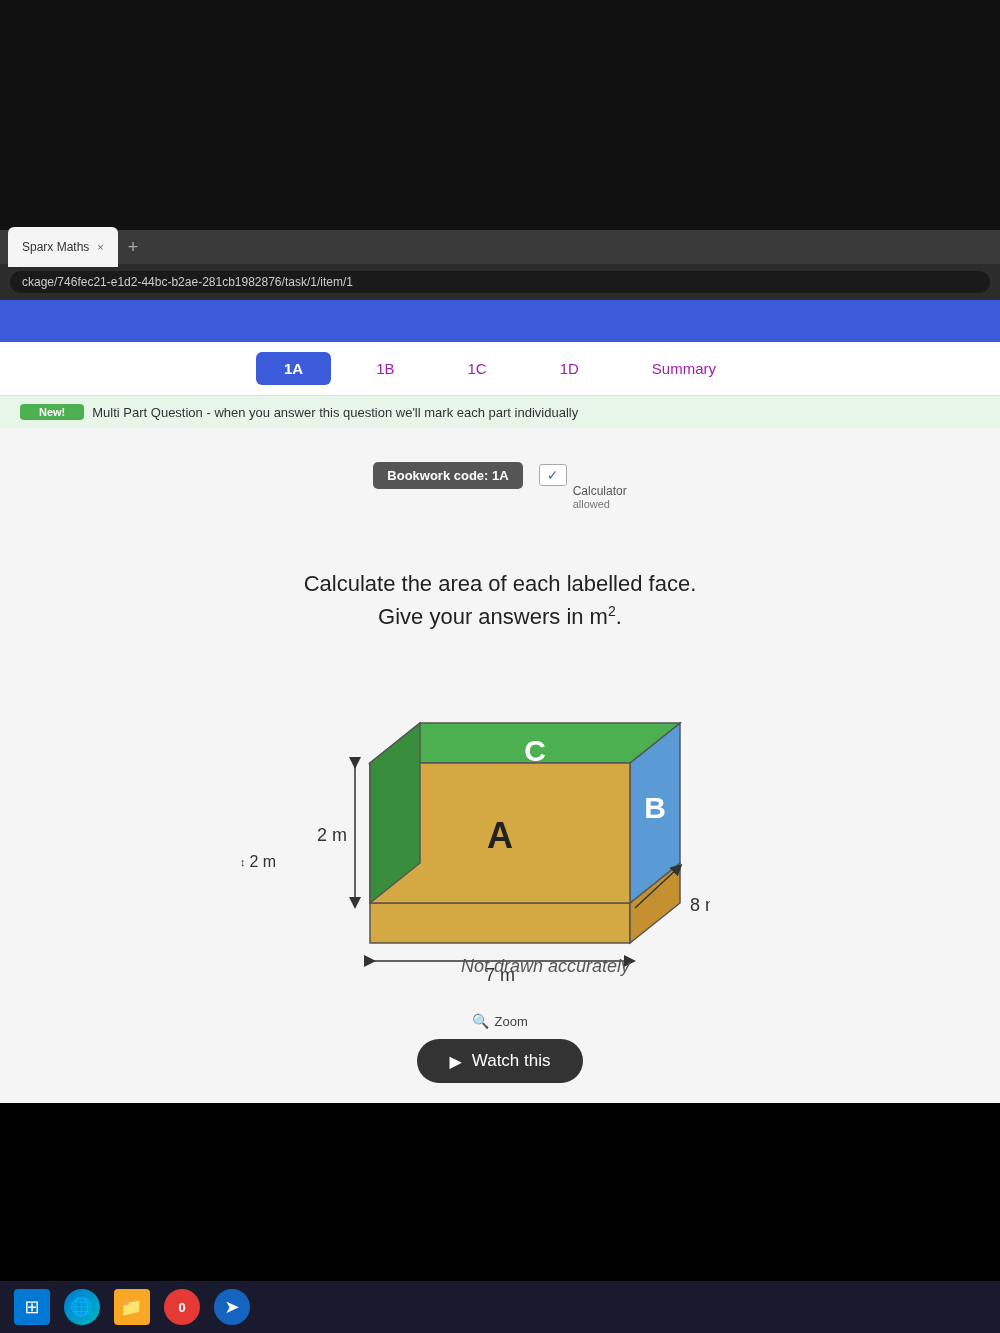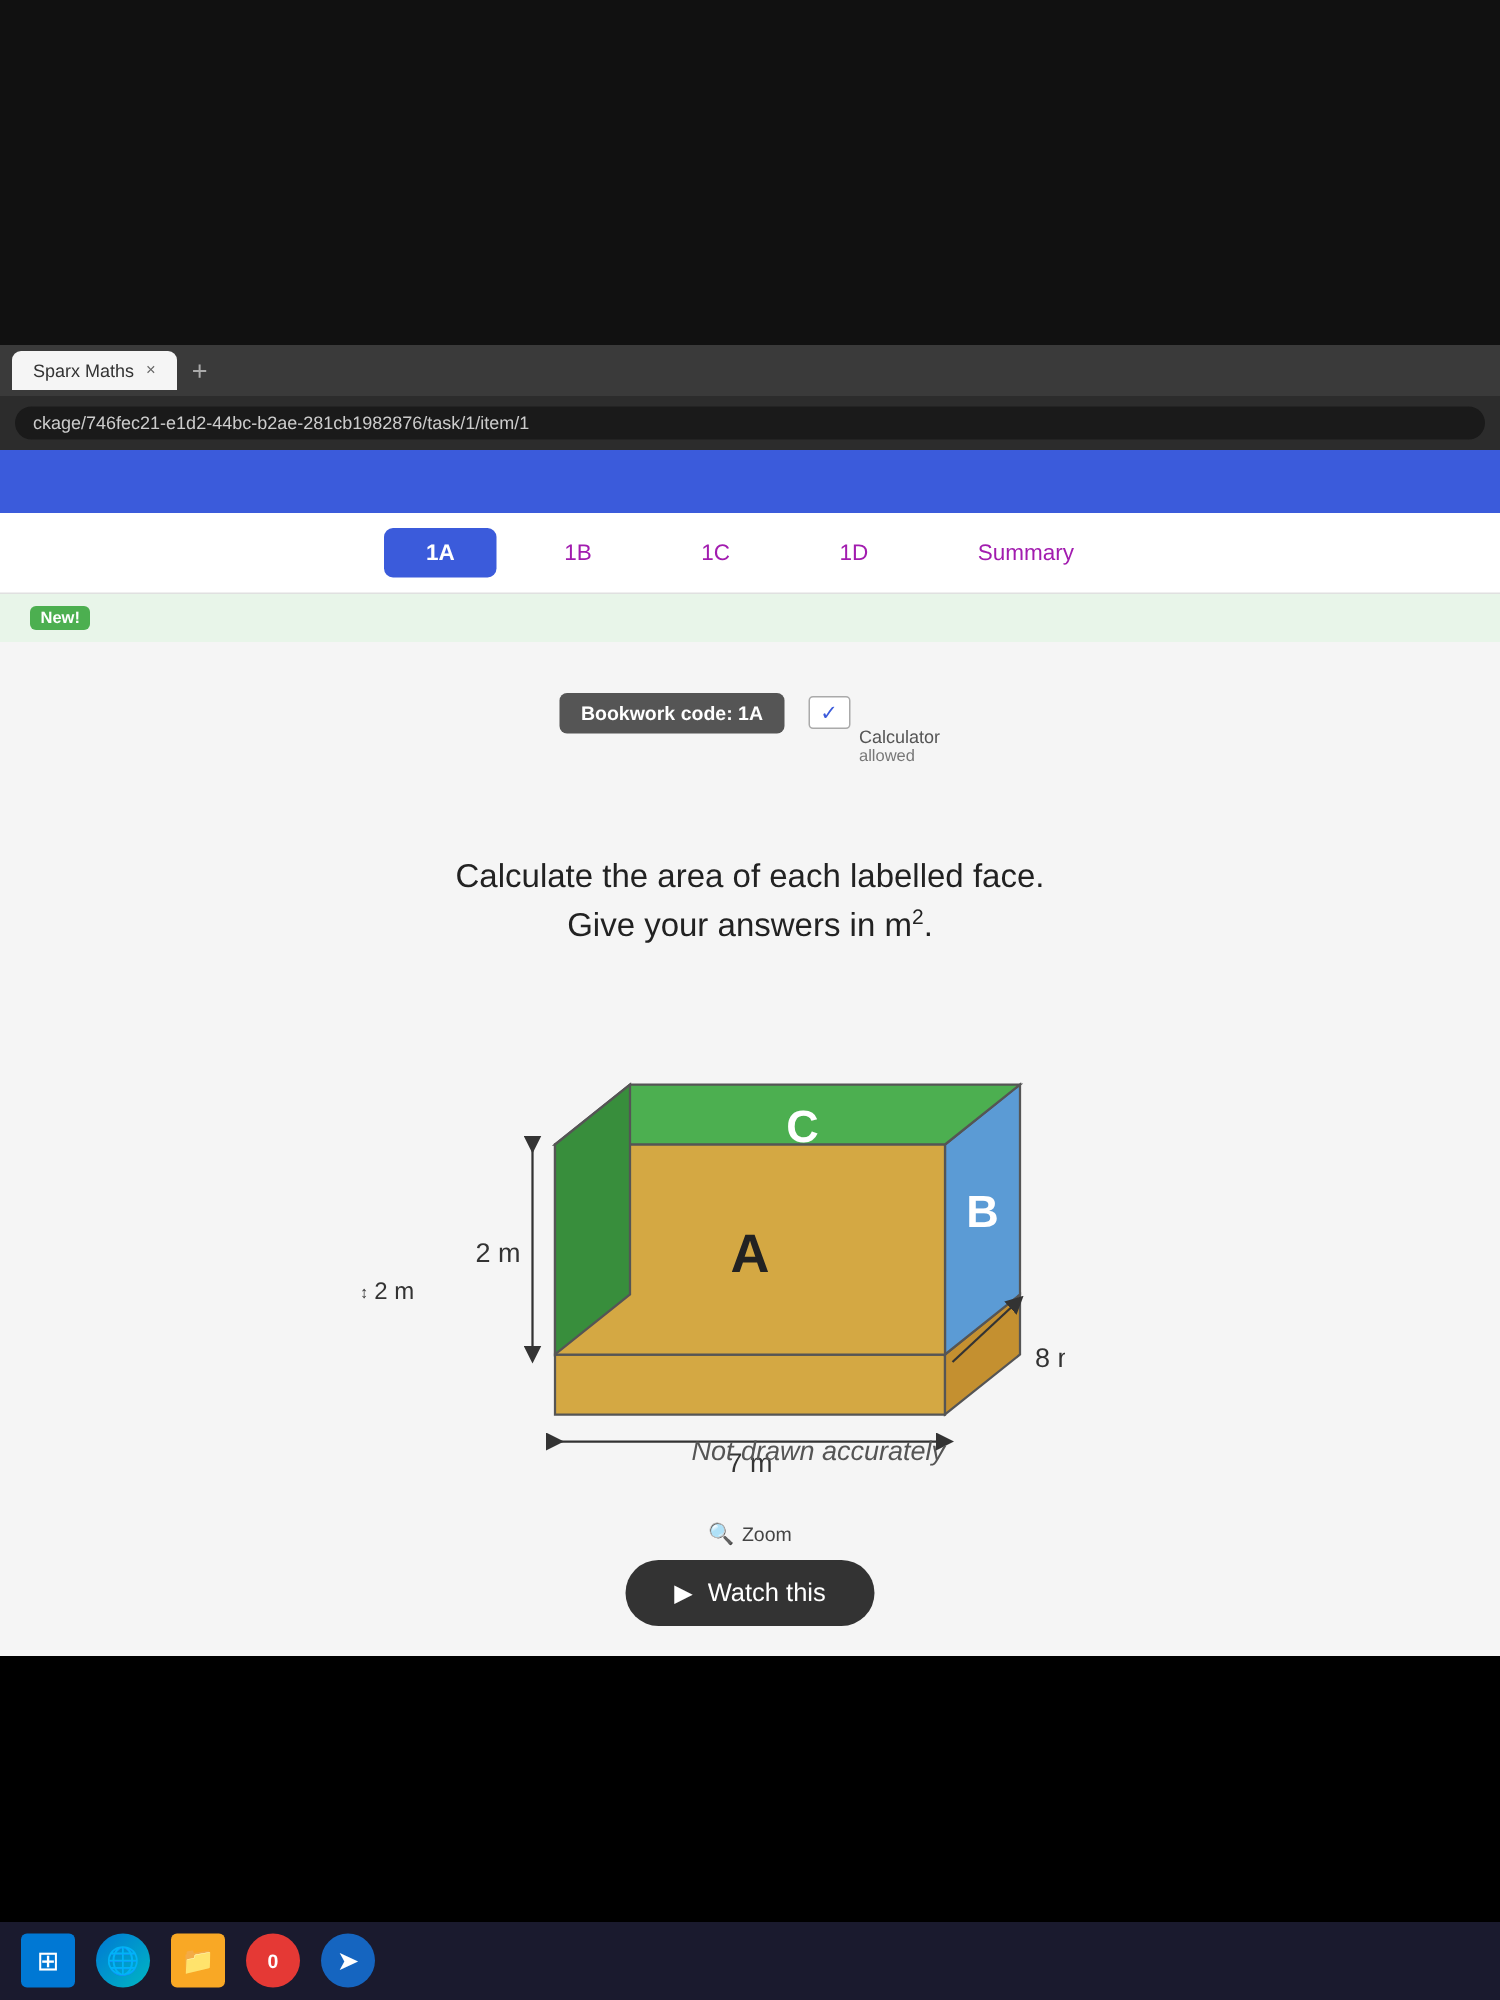--- a/index.html
+++ b/index.html
@@ -36,21 +36,21 @@
 
     .tab-active {
       background: #f5f5f5;
       border-radius: 6px 6px 0 0;
       padding: 4px 14px;
       font-size: 12px;
       color: #333;
       display: flex;
       align-items: center;
       gap: 8px;
-      height: 26px;
+      height: 40px;
     }
 
     .tab-close {
       font-size: 11px;
       color: #666;
       cursor: pointer;
     }
 
     .tab-new {
       background: none;
@@ -123,21 +123,21 @@
       display: flex;
       align-items: center;
       gap: 8px;
       font-size: 13px;
       color: #333;
     }
 
     .badge-new {
       background: #4caf50;
       color: #fff;
-      padding: 2px 7px;
+      padding: 2px 19px;
       border-radius: 4px;
       font-size: 11px;
       font-weight: bold;
     }
 
     
     .bookwork-row {
       display: flex;
       align-items: center;
       gap: 16px;
@@ -352,20 +352,21 @@
     <div class="tab-item">
       <span>1D</span>
     </div>
     <div class="tab-item">
       <span>Summary</span>
     </div>
   </div>
 
   <div class="banner">
     <span class="badge-new">New!</span>
+    <span>Multi Part Question - when you answer this question we'll mark each part individually</span>
   </div>
 
   <div class="bookwork-row">
     <div class="bookwork-code">Bookwork code: 1A</div>
     <div class="calculator-box">
       <div class="calc-icon">✓</div>
       <div>
         <div style="font-size:12px;color:#555;margin-top:44px;">Calculator</div>
         <div style="font-size:11px;color:#777;">allowed</div>
       </div>

